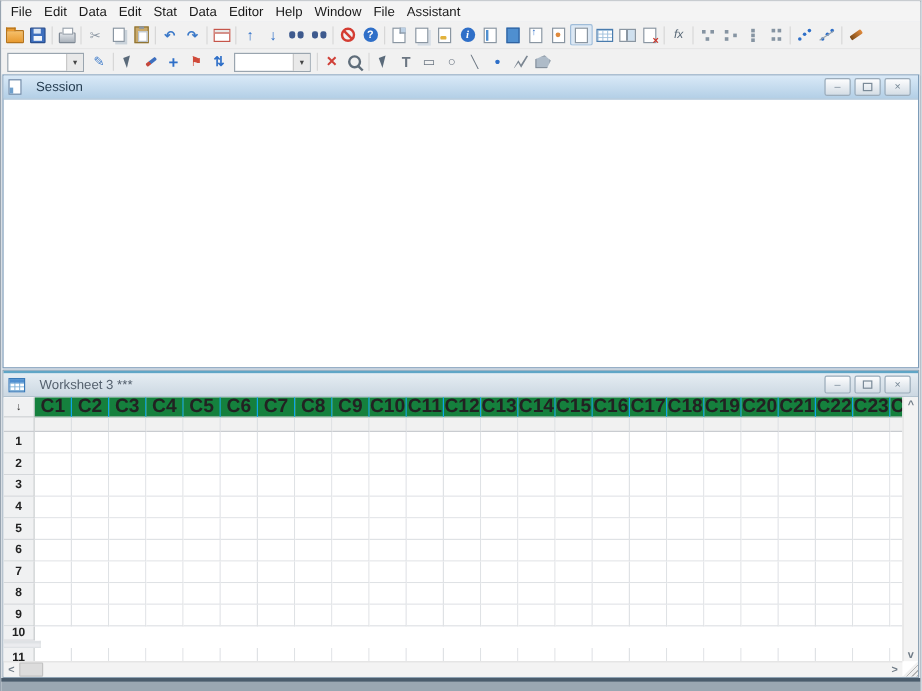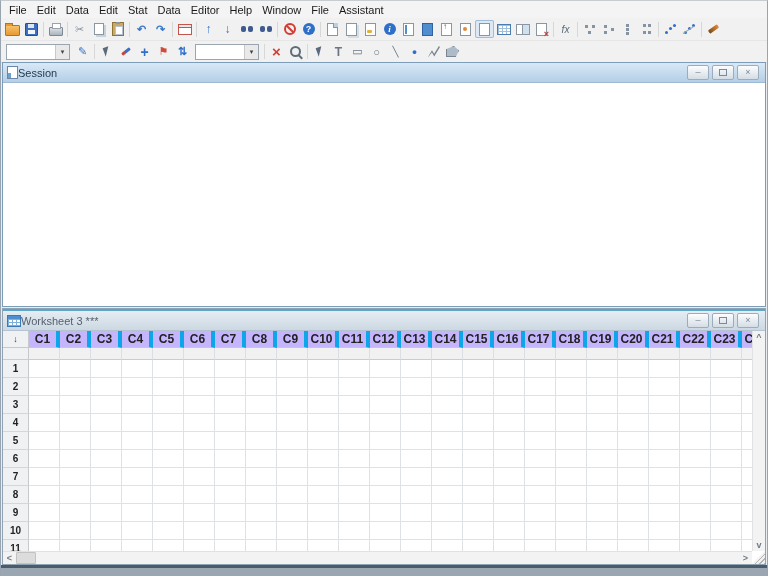--- a/index.html
+++ b/index.html
@@ -75,21 +75,21 @@
   .i-brush-orange{width:11px;height:4px;background:linear-gradient(90deg,#7a4a18,#e08a3c);transform:rotate(-35deg);border-radius:1px;}
   .i-pointer{width:0;height:0;border-top:9px solid #5a6a7a;border-right:6px solid transparent;transform:rotate(-20deg);}
   .i-pen2{width:10px;height:3px;background:linear-gradient(90deg,#c4473c 40%,#3e6fbe 40%);transform:rotate(-38deg);border-radius:1px;}
   .i-magnifier{width:7px;height:7px;border:2px solid #5f6d7a;border-radius:50%;}
   .i-magnifier::after{content:"";position:absolute;right:-4px;bottom:-3px;width:5px;height:2px;background:#5f6d7a;transform:rotate(45deg);}
   .i-polyline{width:13px;height:11px;background:#7b8692;clip-path:polygon(0 100%,8% 100%,38% 38%,55% 70%,92% 0,100% 8%,56% 95%,38% 58%,10% 100%);}
   .i-polygon{width:11px;height:9px;background:#aebbc8;border:1px solid #7b8692;clip-path:polygon(0 100%,0 30%,60% 0,100% 40%,75% 100%);}
 
   
   .titlebar{height:20px;display:flex;align-items:center;padding:0 4px;font-size:11px;box-sizing:border-box;}
-  .title-text{margin-left:0;white-space:nowrap;}
+  .title-text{margin-left:12px;white-space:nowrap;}
   .win-controls{margin-left:auto;display:flex;align-items:center;padding-right:2px;}
   .wbtn{width:20px;height:13px;border:1px solid #9cacba;border-radius:2px;background:linear-gradient(#fdfdfe,#d4dde5);
         margin-left:3px;display:flex;align-items:center;justify-content:center;font-size:9px;color:#7a8a98;line-height:1;}
   .restore-box{width:6px;height:5px;border:1px solid #7a8a98;display:inline-block;}
 
   #session{position:absolute;left:1px;right:1px;top:61px;height:245px;border:1px solid #7d9cb8;background:#fff;box-sizing:border-box;}
   #session .titlebar{background:linear-gradient(#d9e9f7,#b3cfe6);border-bottom:1px solid #9dbad2;color:#253c50;}
   .i-session-doc{width:9px;height:11px;background:#fff;border:1px solid #6a87a8;position:relative;display:inline-block;}
   .i-session-doc::after{content:"";position:absolute;left:0;bottom:0;width:3px;height:5px;background:#6fa0cc;}
   #session-content{position:absolute;left:2px;right:2px;top:21px;bottom:2px;background:#fff;}
@@ -99,22 +99,22 @@
   .i-grid-blue{width:12px;height:10px;border:1px solid #3a7ab8;background-color:#fff;position:relative;display:inline-block;
         background-image:linear-gradient(90deg,#7fb0d8 1px,transparent 1px),linear-gradient(#7fb0d8 1px,transparent 1px);
         background-size:4px 100%,100% 3px;}
   .i-grid-blue::before{content:"";position:absolute;left:0;top:0;width:12px;height:3px;background:#4f8fd0;}
 
   .ws-body{position:absolute;left:0;right:0;top:22px;bottom:0;}
   .ws-view{position:absolute;left:0;top:0;right:13px;bottom:13px;overflow:hidden;background:#fff;}
   .hrow{display:flex;}
   .corner-cell{width:26px;flex:none;background:#f0f1f2;border-right:1px solid #c6c9cc;border-bottom:1px solid #c6c9cc;
         display:flex;align-items:center;justify-content:center;font-size:9px;color:#333;box-sizing:border-box;}
-  .col-hdr{width:31px;flex:none;background:#c4b5fd;border-right:4px solid #0ea5e9;border-bottom:1px solid #c6c9cc;
-        display:flex;align-items:center;justify-content:center;font-size:12px;font-weight:bold;color:#222;box-sizing:border-box;}
+  .col-hdr{width:31px;flex:none;background:#15803d;border-right:1px solid #0ea5e9;border-bottom:1px solid #c6c9cc;
+        display:flex;align-items:center;justify-content:center;font-size:16px;font-weight:bold;color:#222;box-sizing:border-box;}
   .name-cell{width:31px;flex:none;background:#f1f1f1;border-right:1px solid #dcdfe2;border-bottom:1px solid #c9ccd0;box-sizing:border-box;}
   .name-corner{width:26px;flex:none;background:#f0f1f2;border-right:1px solid #c6c9cc;border-bottom:1px solid #c9ccd0;box-sizing:border-box;}
   .row-hdr{width:26px;flex:none;background:#f0f1f2;border-right:1px solid #c6c9cc;border-bottom:1px solid #d4d7da;
         display:flex;align-items:center;justify-content:center;font-size:10px;font-weight:bold;color:#222;box-sizing:border-box;}
   .cell{width:31px;flex:none;background:#fff;border-right:1px solid #dfe2e5;border-bottom:1px solid #dfe2e5;box-sizing:border-box;}
 
   .vscroll{position:absolute;right:0;top:0;bottom:13px;width:13px;background:#f3f3f3;border-left:1px solid #e2e2e2;box-sizing:border-box;}
   .vscroll .sbtn{position:absolute;left:0;width:12px;height:12px;display:flex;align-items:center;justify-content:center;
         font-size:9px;font-weight:bold;color:#6f7b86;}
   .vscroll .up{top:0;} .vscroll .down{bottom:0;}
@@ -613,21 +613,21 @@
             <div class="cell"></div>
             <div class="cell"></div>
             <div class="cell"></div>
             <div class="cell"></div>
             <div class="cell"></div>
             <div class="cell"></div>
             <div class="cell"></div>
             <div class="cell"></div>
             <div class="cell"></div>
           </div>
-          <div class="hrow" style="height: 18px;">
+          <div class="hrow" style="height: 18px; flex-direction: column;">
             <div class="row-hdr">10</div>
             <div class="cell"></div>
             <div class="cell"></div>
             <div class="cell"></div>
             <div class="cell"></div>
             <div class="cell"></div>
             <div class="cell"></div>
             <div class="cell"></div>
             <div class="cell"></div>
             <div class="cell"></div>

